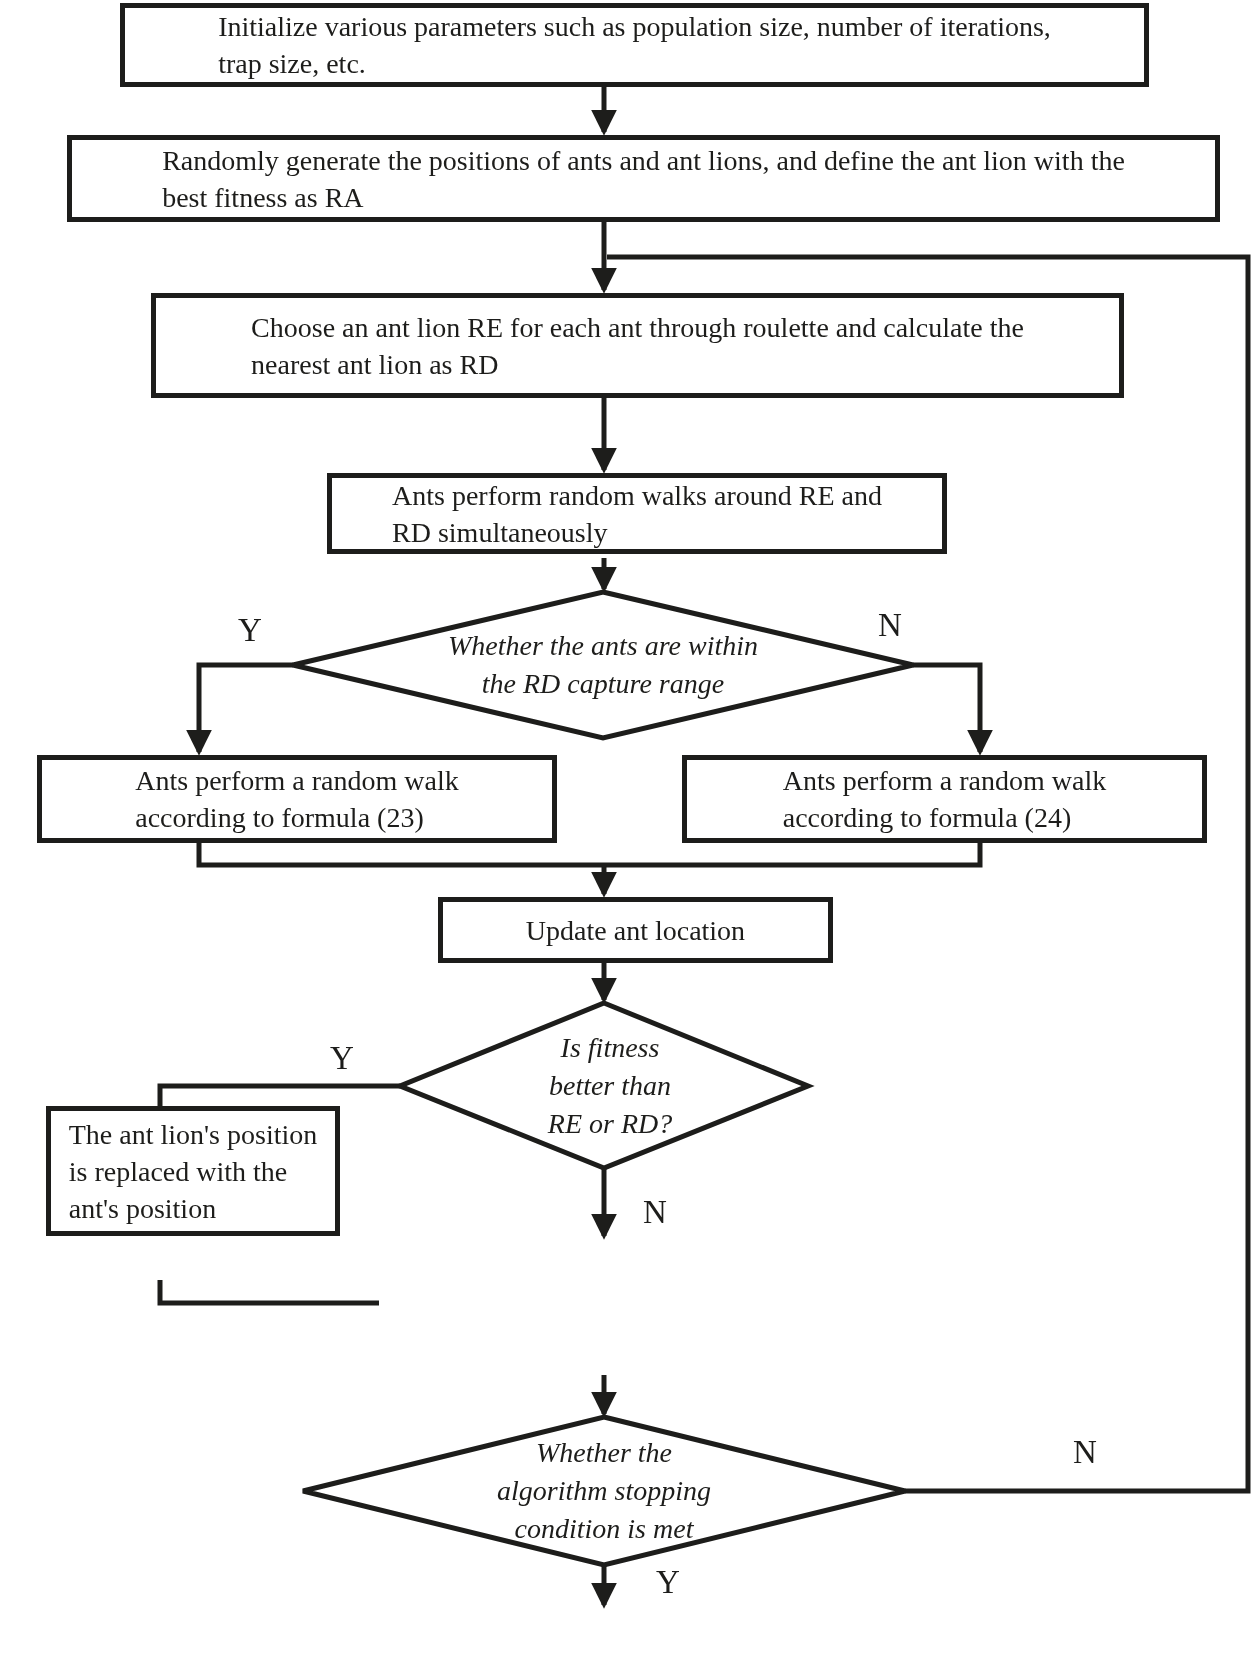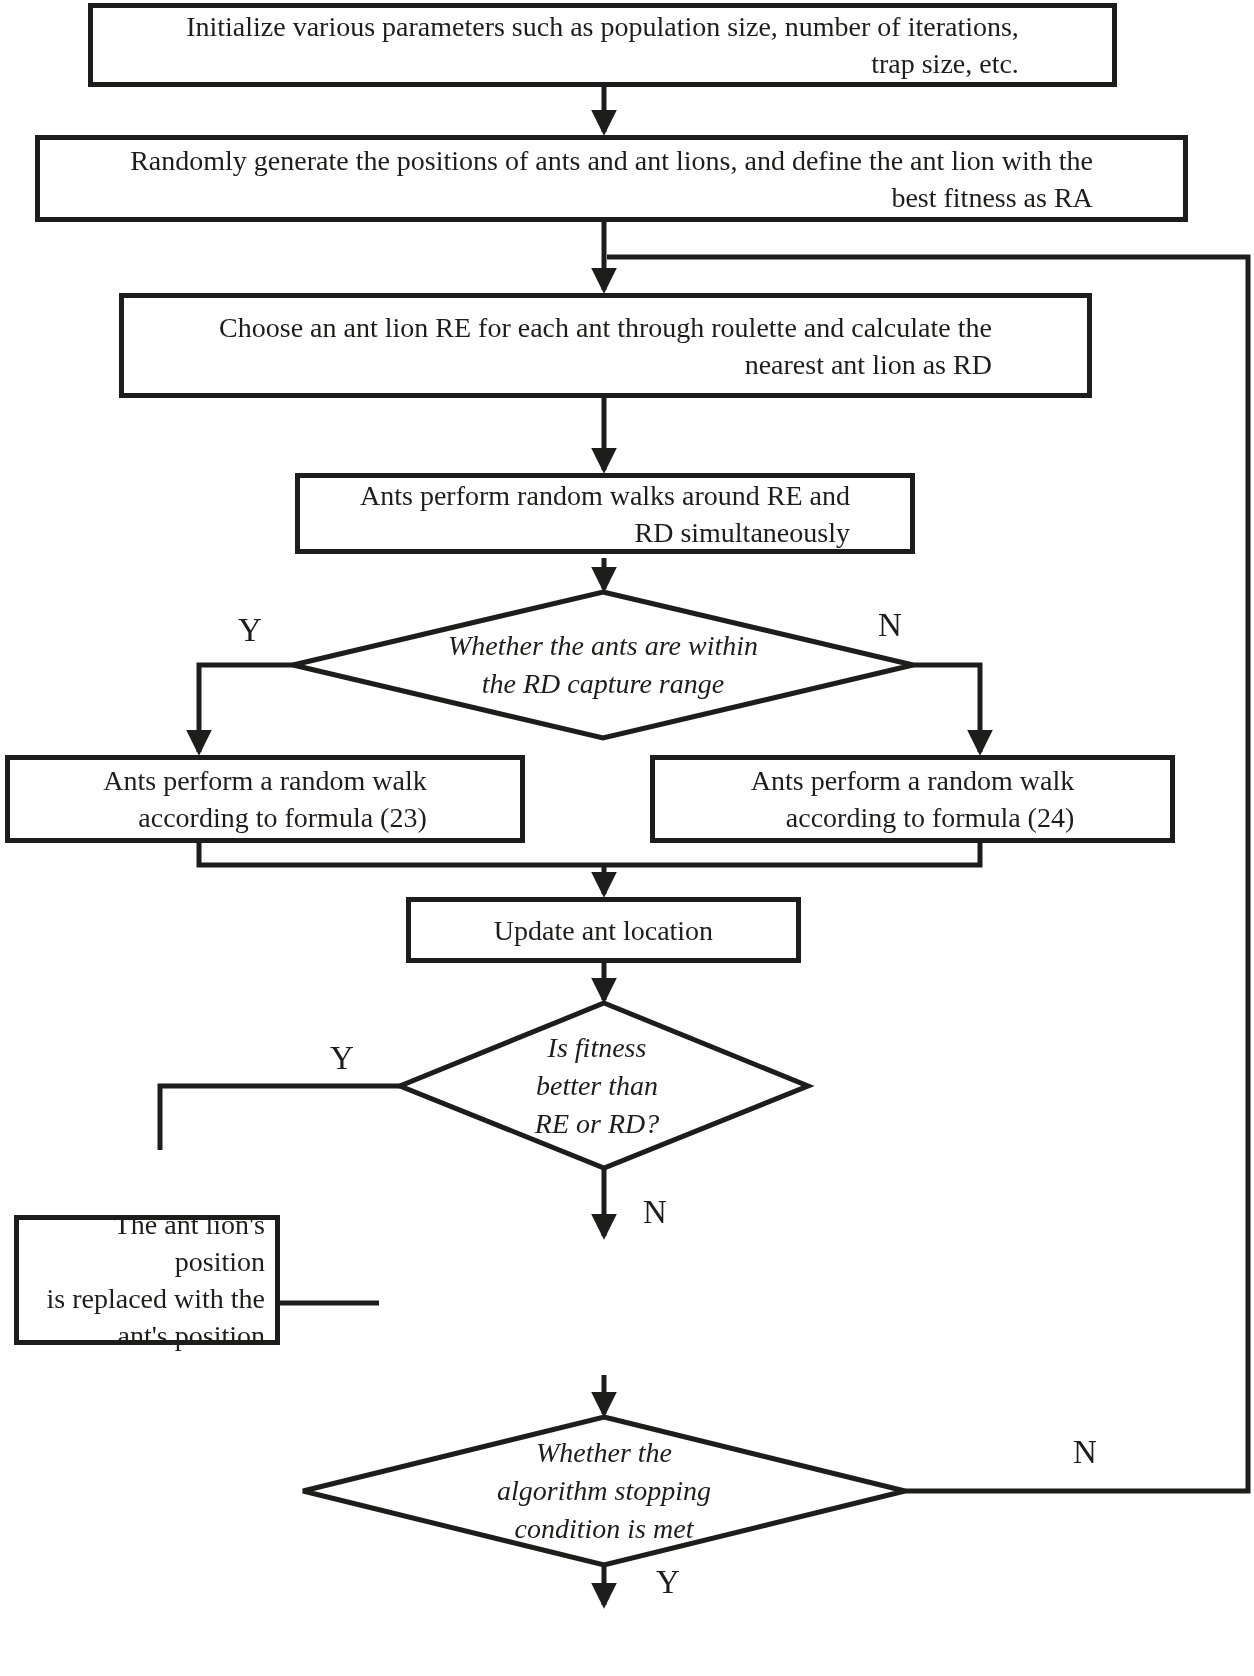--- a/index.html
+++ b/index.html
@@ -18,24 +18,25 @@
     stroke-width:5;
     fill:none;
   }
   #wires polygon{fill:var(--bg);stroke-linejoin:miter;}
   .node{
     position:absolute;
     box-sizing:border-box;
     border:5px solid var(--ink);
     background:var(--bg);
     display:flex;align-items:center;justify-content:center;
-    text-align:right;
+    text-align:left;
     white-space:pre-line;
     font-size:28px;line-height:37px;
     padding:2px 10px;
+    margin-left:32px;
   }
   .pill{border-radius:34px;font-size:30px;border-width:6px;}
   .dtext{
     position:absolute;
     display:flex;align-items:center;justify-content:center;
     text-align:center;
     white-space:pre-line;
     font-size:28px;line-height:38px;
     pointer-events:none;
     font-style:italic;
@@ -98,30 +99,30 @@
 RD simultaneously</div>
 
   <div class="node" style="left:5px;top:755px;width:520px;height:88px">Ants perform a random walk
 according to formula (23)</div>
 
   <div class="node" style="left:650px;top:755px;width:525px;height:88px">Ants perform a random walk
 according to formula (24)</div>
 
   <div class="node" style="left:406px;top:897px;width:395px;height:66px">Update ant location</div>
 
-  <div class="node" style="left:14px;top:1215px;width:266px;height:130px">The ant lion's position
+  <div class="node" style="left:14px;top:1106px;width:294px;height:130px">The ant lion's position
 is replaced with the
 ant's position</div>
 
 
 
   <div class="dtext" style="left:403px;top:600px;width:400px;height:130px">Whether the ants are within
 the RD capture range</div>
 
-  <div class="dtext" style="left:467px;top:1016px;width:260px;height:140px">Is fitness
+  <div class="dtext" style="left:480px;top:1016px;width:260px;height:140px">Is fitness
 better than
 RE or RD?</div>
 
   <div class="dtext" style="left:454px;top:1421px;width:300px;height:140px">Whether the
 algorithm stopping
 condition is met</div>
 
   <div class="branch" style="left:250px;top:630px">Y</div>
   <div class="branch" style="left:890px;top:625px">N</div>
 

